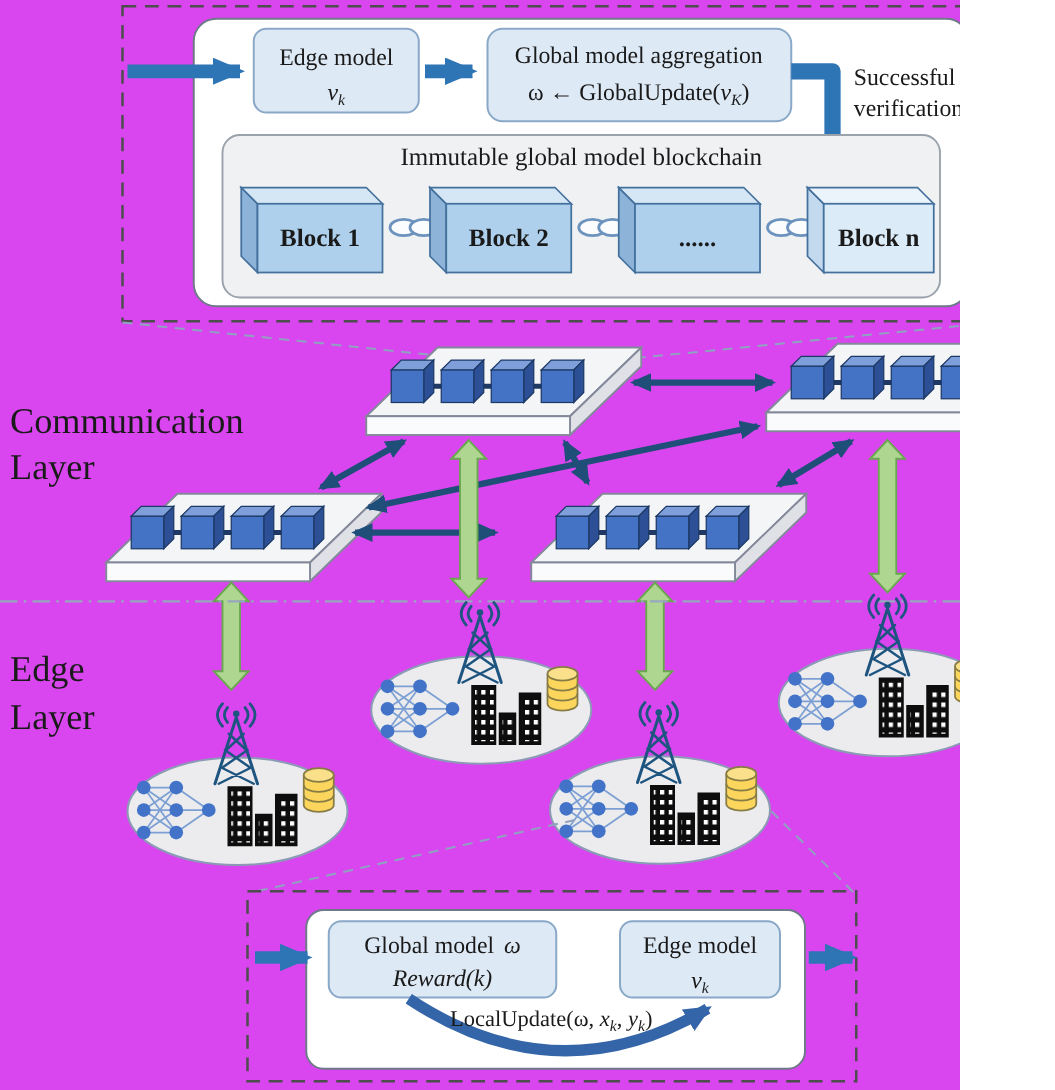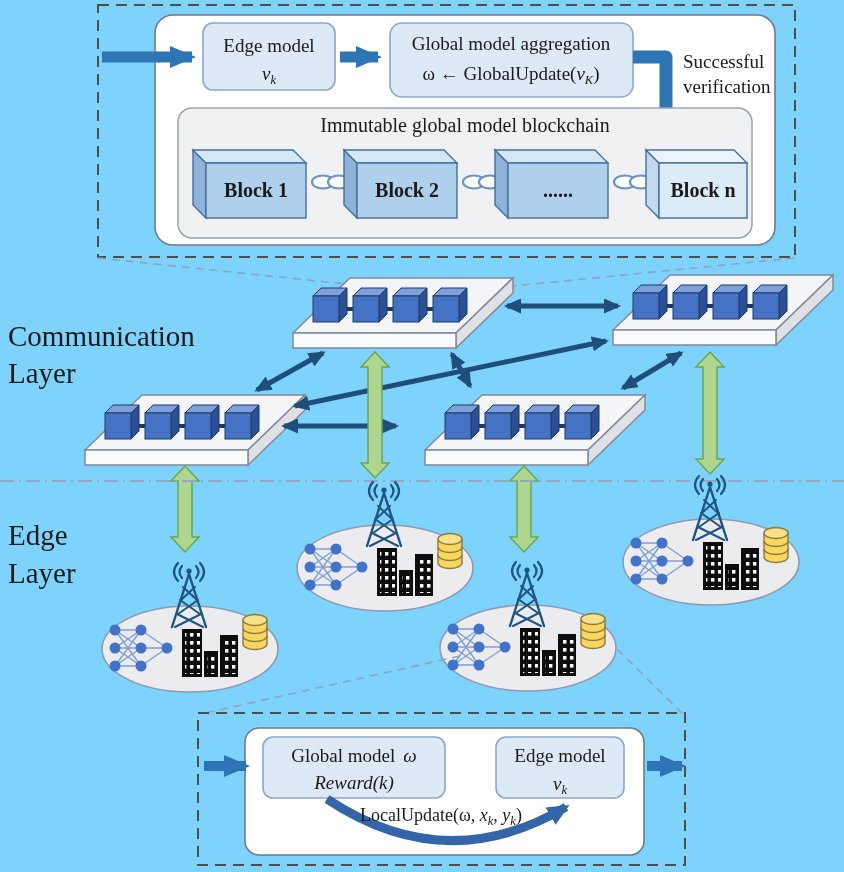--- a/index.html
+++ b/index.html
@@ -1,16 +1,16 @@
 <!DOCTYPE html>
 <html><head>
 <meta charset="utf-8">
 <style>
   html,body{margin:0;padding:0;background:#ffffff;}
-  .stage{position:relative;width:844px;height:872px;background:#7dd3fc;overflow:hidden;}
+  .stage{position:relative;width:768px;height:872px;background:#d946ef;overflow:hidden;}
   svg{display:block;}
   text{font-family:"Liberation Serif","DejaVu Serif",serif;fill:#1a1a1a;}
   .t19{font-size:19px;}
   .t18{font-size:18px;}
   .t20{font-size:20px;}
   .blk{font-size:20px;font-weight:bold;}
   .lay{font-size:29px;}
   .it{font-style:italic;}
   .sub{font-size:12.5px;font-style:italic;}
   .dashbox{fill:none;stroke:#4d4d4d;stroke-width:2;stroke-dasharray:11 7;}

